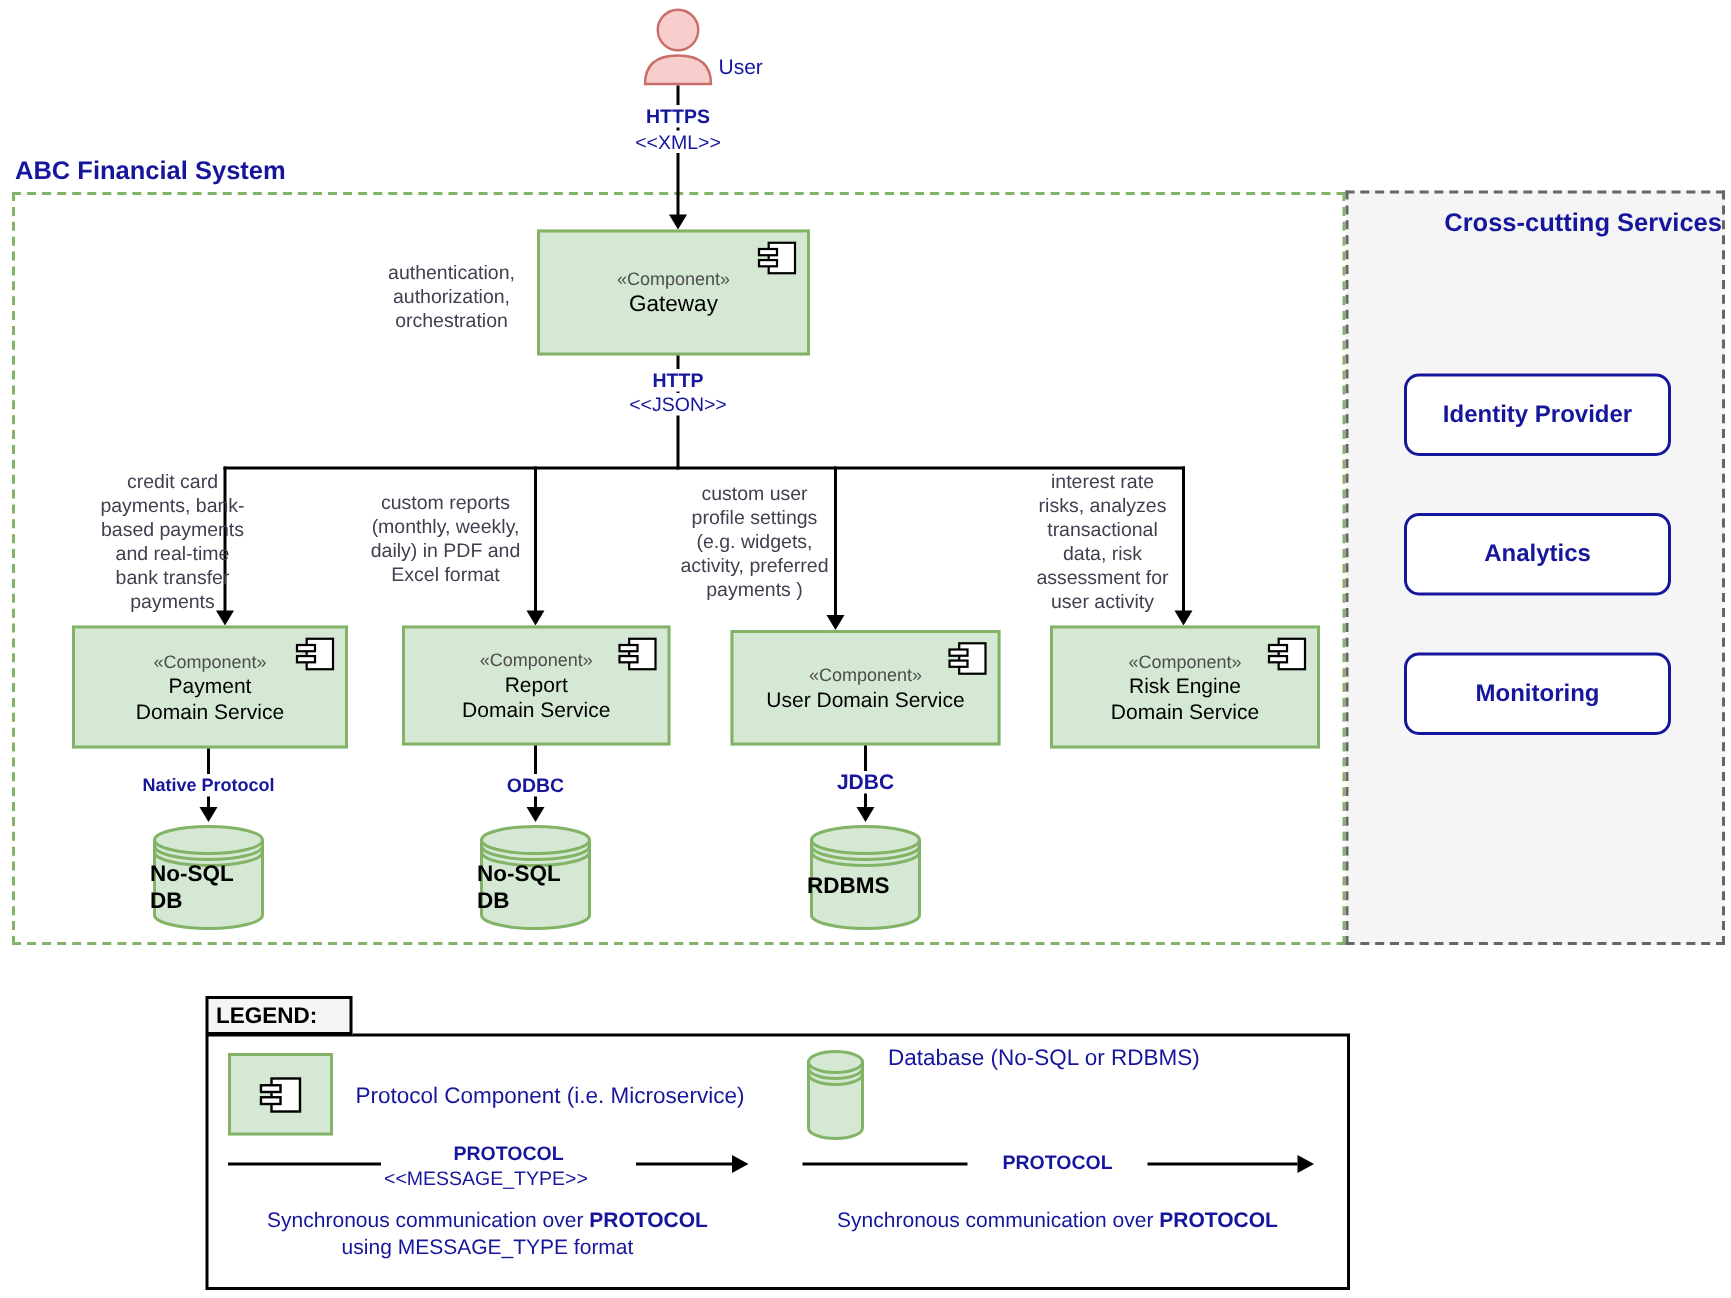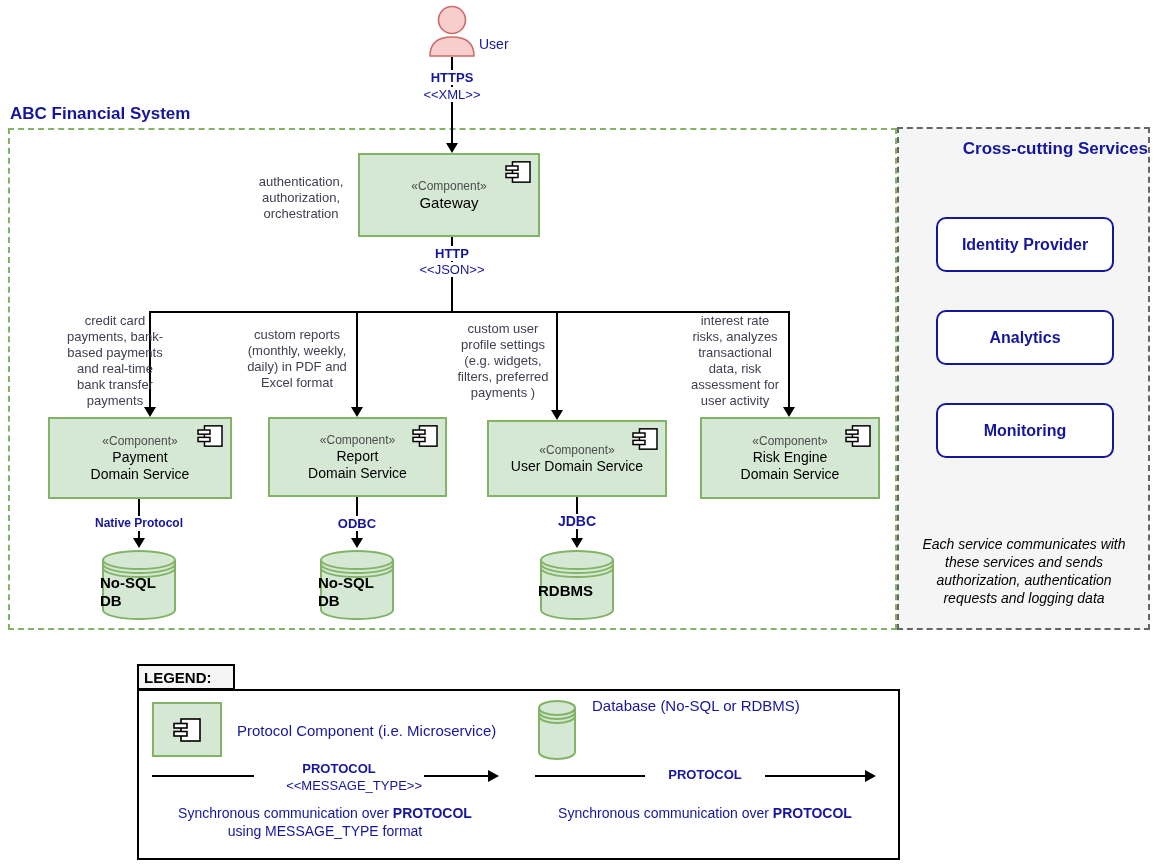--- a/index.html
+++ b/index.html
@@ -29,34 +29,34 @@
   .comp-icon { position:absolute; top:5px; right:6px; width:28px; height:24px; }
   .cyl { position:absolute; z-index:1; }
   .cyl .db-label { position:absolute; left:0; width:100%; text-align:left; color:#000;
                    font-weight:bold; font-size:15px; line-height:18px; white-space:pre-line; }
   .cc-panel { position:absolute; left:897px; top:127px; width:253px; height:503px;
               background:#F5F5F5; border:2px dashed #666666; }
   .cc-title { position:absolute; left:0; top:10px; width:100%; text-align:right;
               color:#16169C; font-weight:bold; font-size:17px; }
   .cc-btn { position:absolute; left:37px; width:178px; height:55px; background:#fff;
             border:2px solid #16169C; border-radius:10px; display:flex; align-items:center;
-            justify-content:center; color:#16169C; font-weight:bold; font-size:16px; }
+            justify-content:center; color:#16169C; font-weight:bold; font-size:16px;margin-top:32px; }
   .cc-note { position:absolute; left:4px; top:406px; width:242px; color:#000;
              font-style:italic; font-size:14px; line-height:18px; text-align:center;
              white-space:pre-line; }
   .legend-tab { position:absolute; left:137px; top:664px; width:98px; height:26px;
                 background:#F5F5F5; border:2px solid #000; z-index:3; display:flex;
                 align-items:center; padding-left:5px; color:#000; font-weight:bold;
                 font-size:15px; }
   .legend-box { position:absolute; left:137px; top:689px; width:763px; height:171px;
                 background:#fff; border:2px solid #000; z-index:1; }
   .legend-label { position:absolute; color:#16169C; font-size:15px; z-index:2; }
   .legend-proto { position:absolute; text-align:center; color:#16169C; font-weight:bold;
                   font-size:13px; z-index:2; }
-  .legend-msg { position:absolute; text-align:right; color:#16169C; font-size:13px; z-index:2; }
+  .legend-msg { position:absolute; text-align:left; color:#16169C; font-size:13px; z-index:2; }
   .legend-sync { position:absolute; text-align:center; color:#16169C; font-size:14px;
                  line-height:18px; z-index:2; }
   .swatch { position:absolute; background:#D5E8D4; border:2px solid #82B366; display:flex;
             align-items:center; justify-content:center; z-index:2; }
 </style>
 </head>
 <body>
 
 <div class="canvas">
 
@@ -111,21 +111,21 @@
 and real-time
 bank transfer
 payments</div>
   <div class="note" style="left:222px;top:327px;width:150px">custom reports
 (monthly, weekly,
 daily) in PDF and
 Excel format</div>
   <div class="note" style="left:428px;top:321px;width:150px">custom user
 profile settings
 (e.g. widgets,
-filters, preferred
+activity, preferred
 payments )</div>
   <div class="note" style="left:660px;top:313px;width:150px">interest rate
 risks, analyzes
 transactional
 data, risk
 assessment for
 user activity</div>
 
   <div class="comp-box" style="left:48px;top:417px;width:184px;height:82px">
     <span class="comp-icon">
@@ -226,24 +226,20 @@
     <div class="cc-title">Cross-cutting Services</div>
     <div class="cc-btn" style="top:88px">
       <span>Identity Provider</span>
     </div>
     <div class="cc-btn" style="top:181px">
       <span>Analytics</span>
     </div>
     <div class="cc-btn" style="top:274px">
       <span>Monitoring</span>
     </div>
-    <div class="cc-note">Each service communicates with
-these services and sends
-authorization, authentication
-requests and logging data</div>
   </div>
 
   <div class="legend-tab">
     <span>LEGEND:</span>
   </div>
   <div class="legend-box"></div>
 
   <div class="swatch" style="left:152px;top:702px;width:70px;height:55px">
     <svg width="30" height="26" viewBox="0 0 30 26">
       <rect x="9" y="2" width="19" height="22" fill="#fff" stroke="#000" stroke-width="1.6"></rect>

